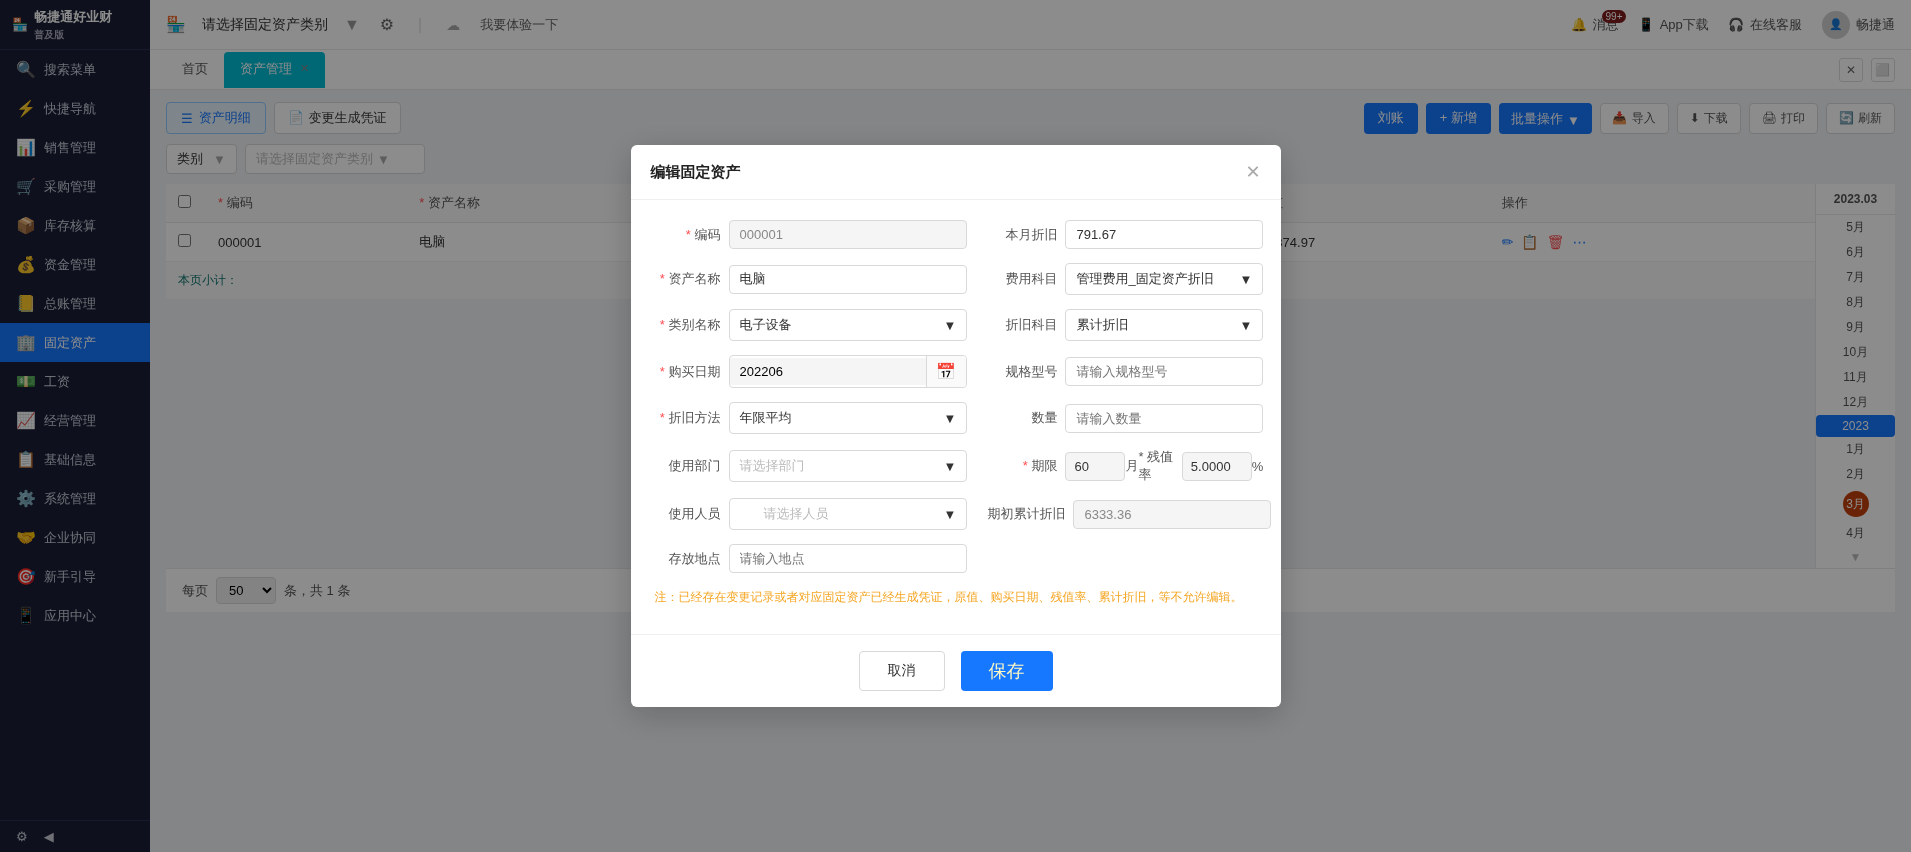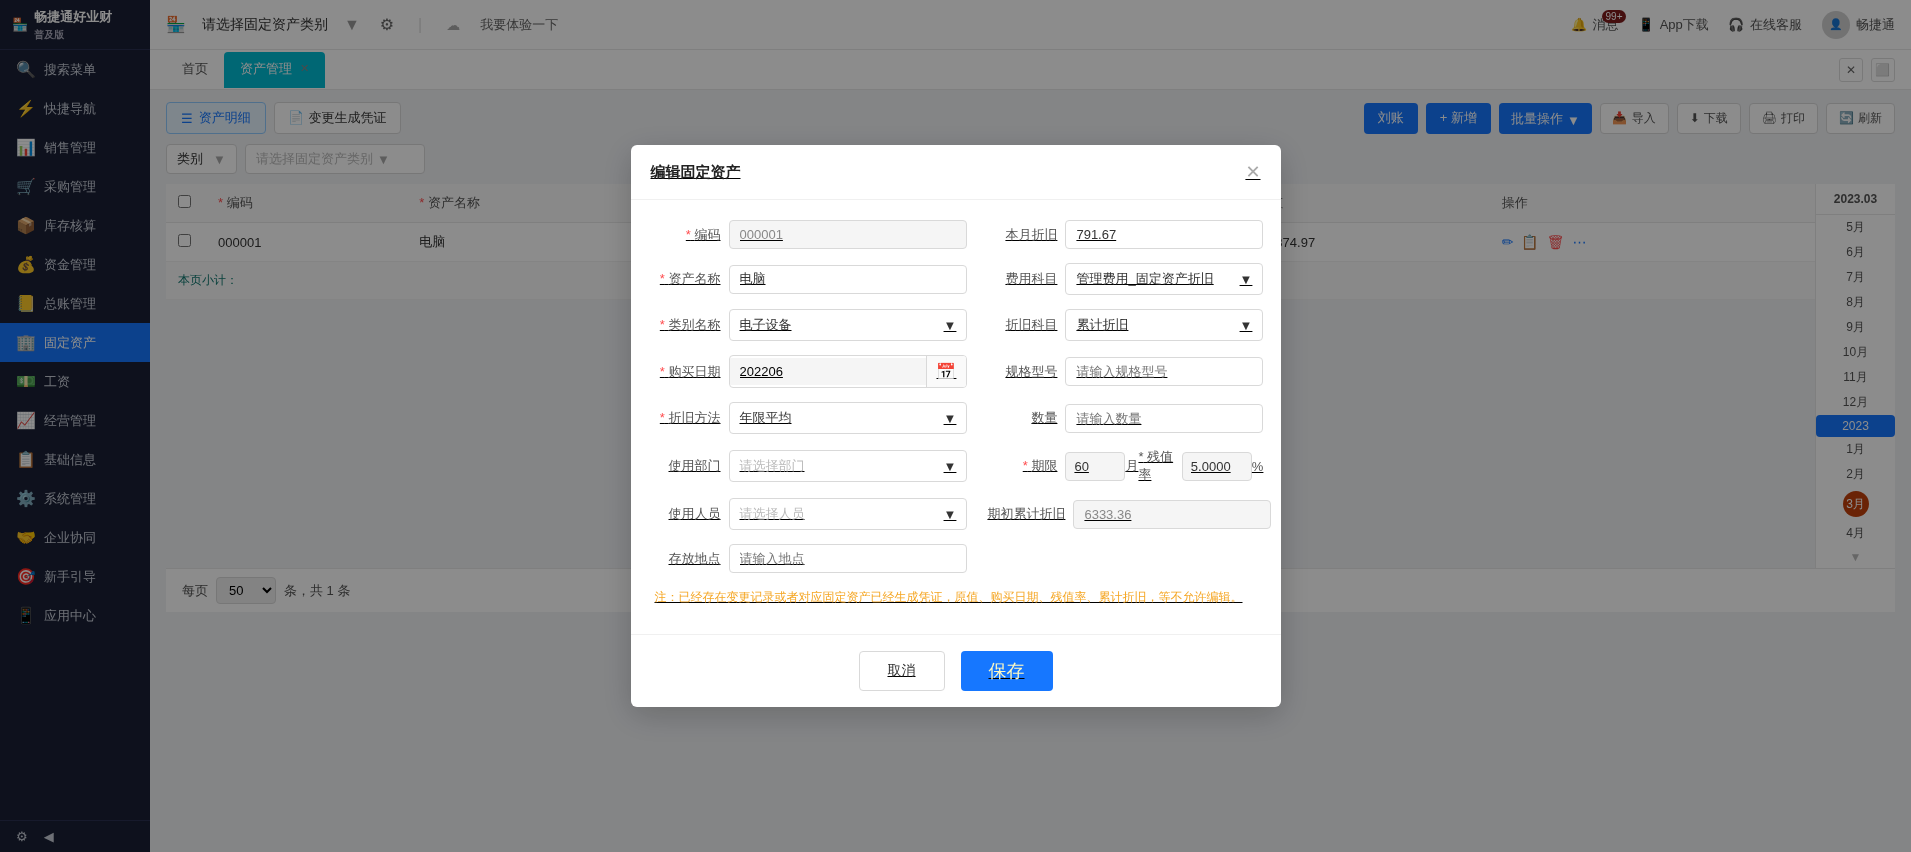--- a/index.html
+++ b/index.html
@@ -257,21 +257,20 @@
     }
 
     
     .modal {
       background: #fff;
       border-radius: 6px;
       width: 650px;
       padding: 0;
       box-shadow: 0 8px 32px rgba(0,0,0,0.2);
       z-index: 200;
-      text-decoration: underline;
     }
     .modal-header {
       display: flex;
       align-items: center;
       justify-content: space-between;
       padding: 16px 20px;
       border-bottom: 1px solid #f0f0f0;
     }
     .modal-title { font-size: 15px; font-weight: 600; color: #222; }
     .modal-close { cursor: pointer; color: #aaa; font-size: 18px; }
@@ -790,21 +789,21 @@
               <span>残值率</span>
             </span>
             <input class="form-input-xs" type="text" value="5.0000" readonly="" style="">
             <span class="form-unit">%</span>
           </div>
         </div>
 
         <div class="form-row">
           <span class="form-label">使用人员</span>
           <div class="form-select">
-            <span style="color:#bbb;">请选择人员</span>
+            <span style="color:#bbb;margin-left:24px;">请选择人员</span>
             <span>▼</span>
           </div>
         </div>
 
         <div class="form-row">
           <span class="form-label">期初累计折旧</span>
           <input class="form-input readonly" type="text" value="6333.36" readonly="" style="">
         </div>
 
         <div class="form-row">

